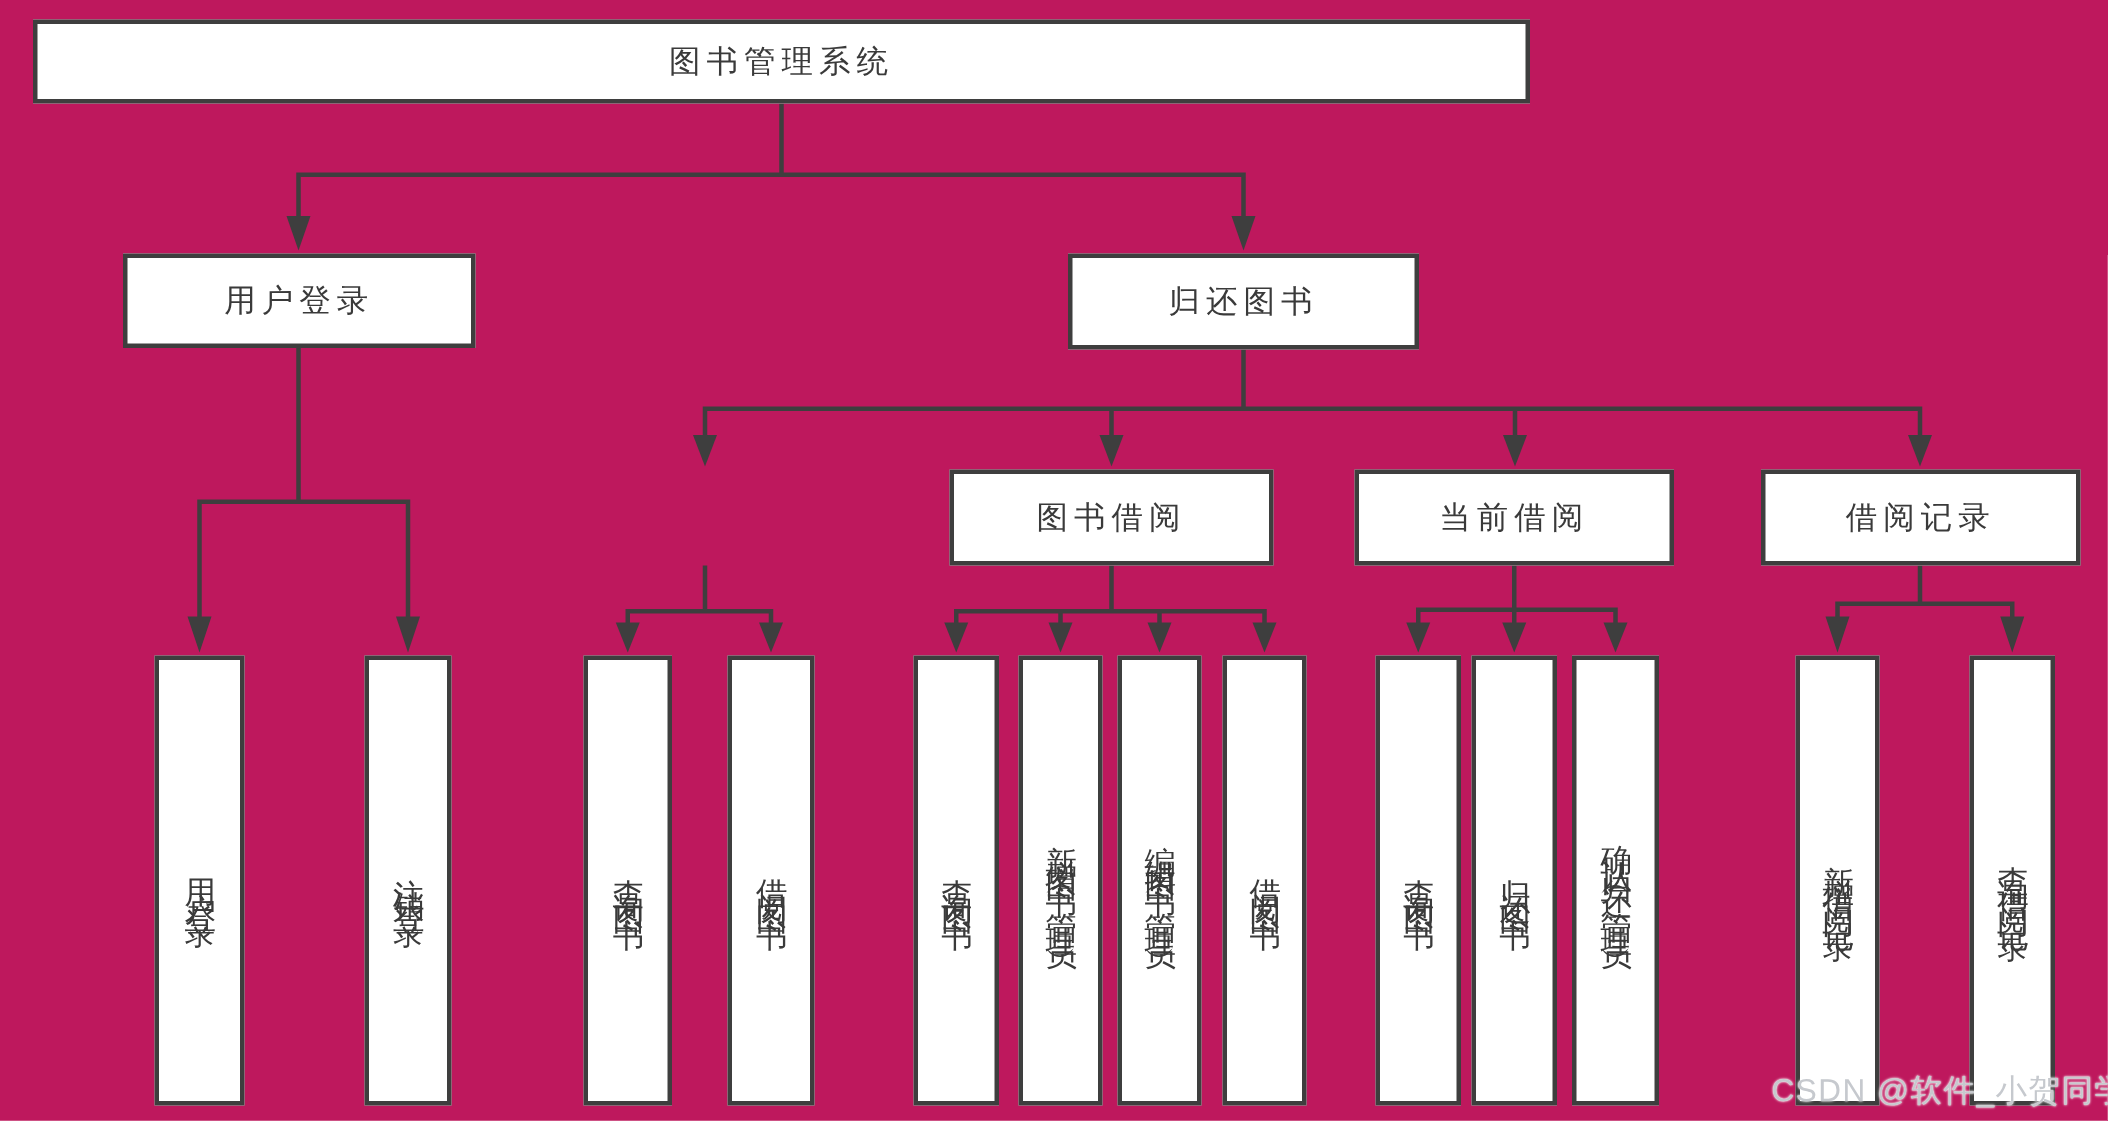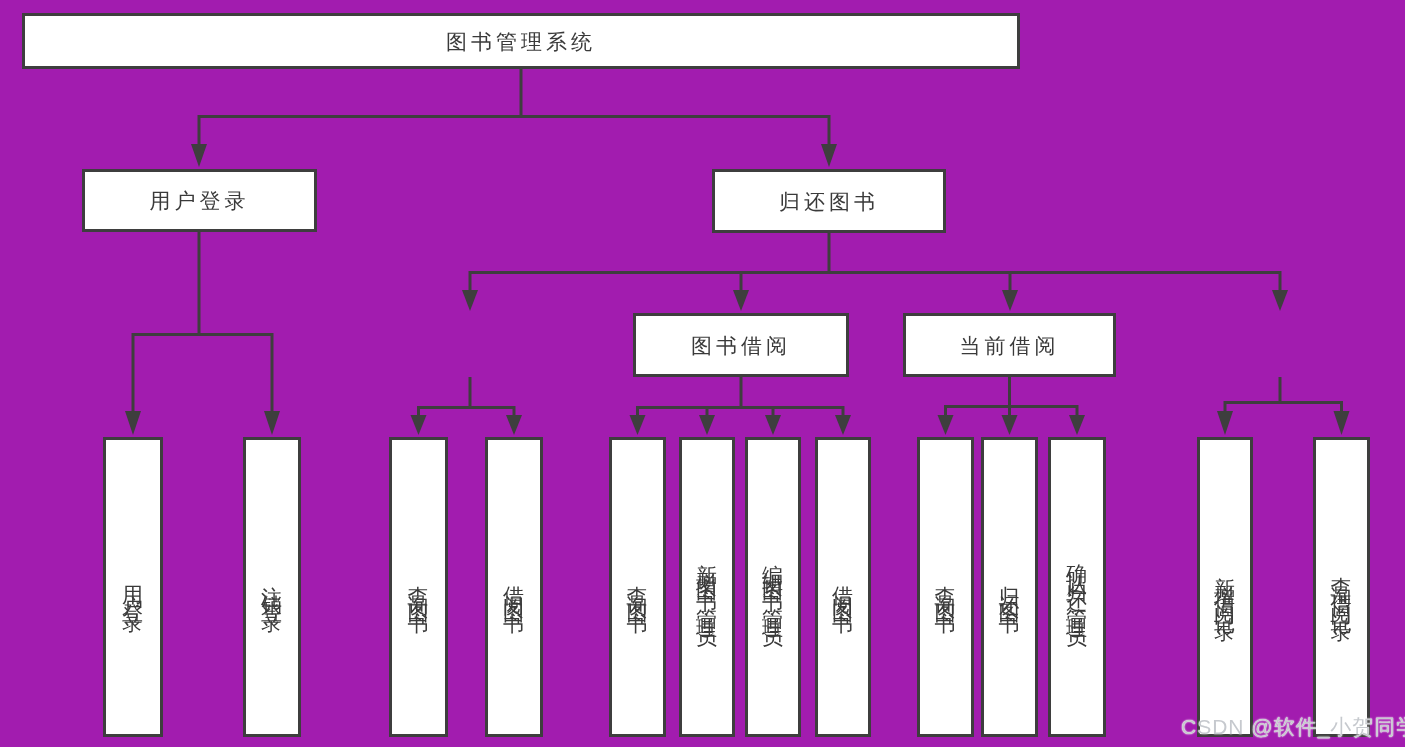--- a/index.html
+++ b/index.html
@@ -2,21 +2,21 @@
 <html><head>
 <meta charset="utf-8">
 <style>
   html, body { margin: 0; padding: 0; }
   body { font-family: "Liberation Sans", sans-serif; background: #ffffff; }
 
   .stage {
     position: relative;
     width: 1405px;
     height: 747px;
-    background: #a21caf;
+    background: #be185d;
     overflow: hidden;
   }
 
   .wires {
     position: absolute;
     left: 0; top: 0;
     width: 1405px; height: 747px;
     pointer-events: none;
   }
 
@@ -107,20 +107,23 @@
   <div class="box hbox" style="left:712px; top:169px; width:234px; height:64px;">
     <span class="label">归还图书</span>
   </div>
 
   <div class="box hbox" style="left:633px; top:313px; width:216px; height:64px;text-align:center;">
     <span class="label">图书借阅</span>
   </div>
   <div class="box hbox" style="left:903px; top:313px; width:213px; height:64px;">
     <span class="label">当前借阅</span>
   </div>
+  <div class="box hbox" style="left:1174px; top:313px; width:213px; height:64px;">
+    <span class="label">借阅记录</span>
+  </div>
 
   <div class="box vbox" style="left:103px; top:437px; width:60px; height:300px;">
     <span class="label">用户登录</span>
   </div>
   <div class="box vbox" style="left:243px; top:437px; width:58px; height:300px;">
     <span class="label">注销登录</span>
   </div>
 
   <div class="box vbox" style="left:389px; top:437px; width:59px; height:300px;">
     <span class="label">查询图书</span>

